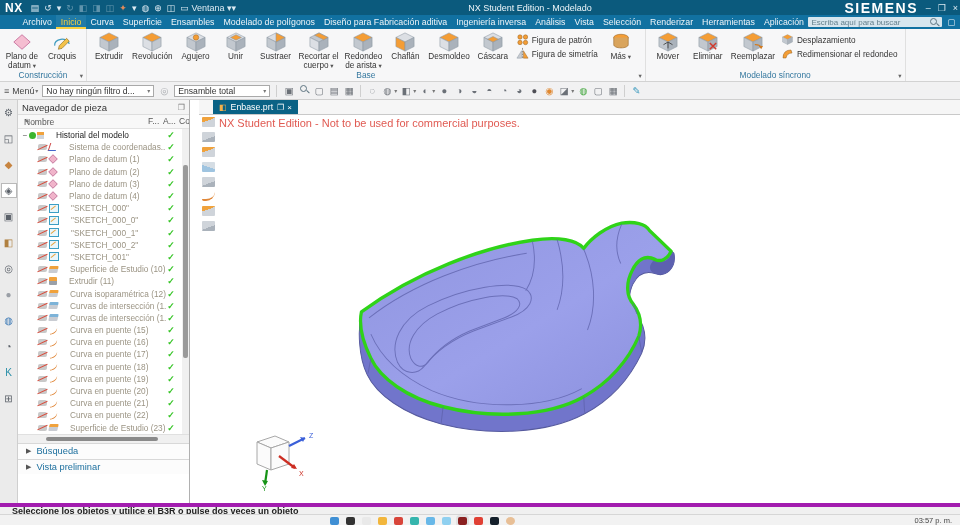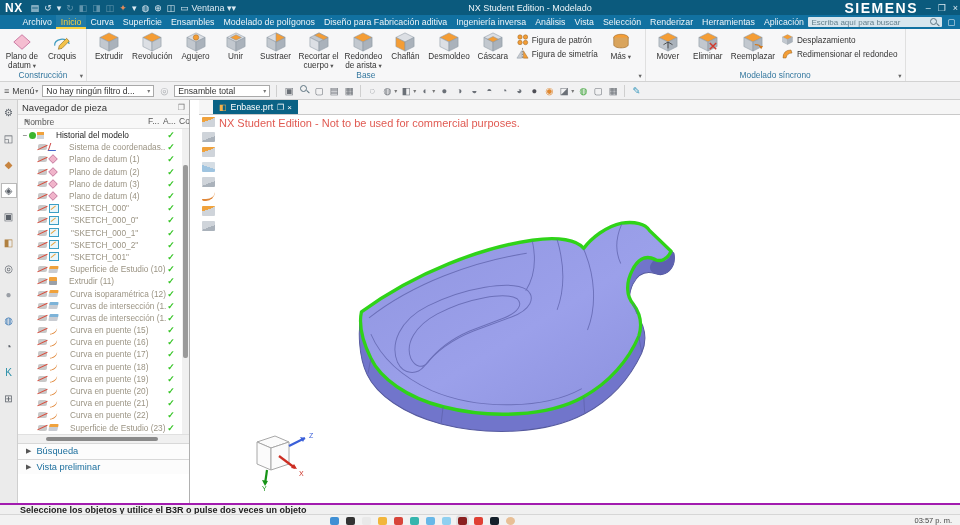--- a/index.html
+++ b/index.html
@@ -98,22 +98,22 @@
   #sidetools{position:absolute;left:1px;top:17px;width:17px;display:flex;flex-direction:column;gap:5px;align-items:center}
   .st{width:13px;height:10px;border-radius:1px;display:block;cursor:default}
   .st-a{background:linear-gradient(160deg,#f0a23c 38%,#cfd4da 38%)}
   .st-b{background:linear-gradient(160deg,#cfd4da 60%,#aab2bb 60%)}
   .st-c{background:linear-gradient(20deg,#9fc4e0 50%,#d5dde4 50%)}
   .st-d{background:none;border-bottom:2px solid #e0883a;border-radius:0 0 10px 2px;height:7px}
   #model{position:absolute;left:132px;top:113px;width:380px;height:222px}
   #triad{position:absolute;left:42px;top:326px;width:76px;height:66px}
   
   #statusbar{position:absolute;left:0;top:503px;width:960px;height:11px;background:#f0f0f0;
-             border-top:2px solid #a21caf;font-size:9px;font-weight:bold;color:#222;
-             display:flex;align-items:center;padding-left:20px;box-sizing:border-box}
+             border-top:4px solid #a21caf;font-size:9px;font-weight:bold;color:#222;
+             display:flex;align-items:center;padding-left:12px;box-sizing:border-box}
   #taskbar{position:absolute;left:0;top:514px;width:960px;height:11px;background:#f2f2f2;border-top:1px solid #d6d6d6}
   #taskicons{position:absolute;left:330px;top:2px;display:flex;gap:7px;align-items:flex-start}
   .tki{width:9px;height:8px;border-radius:2px;display:block;cursor:default}
   .tki.hl{box-shadow:0 0 0 2px #e2e2e2}
   #clock{position:absolute;right:8px;top:1px;font-size:7.5px;color:#444}
 </style>
 </head>
 <body>
 
 <div id="titlebar">

